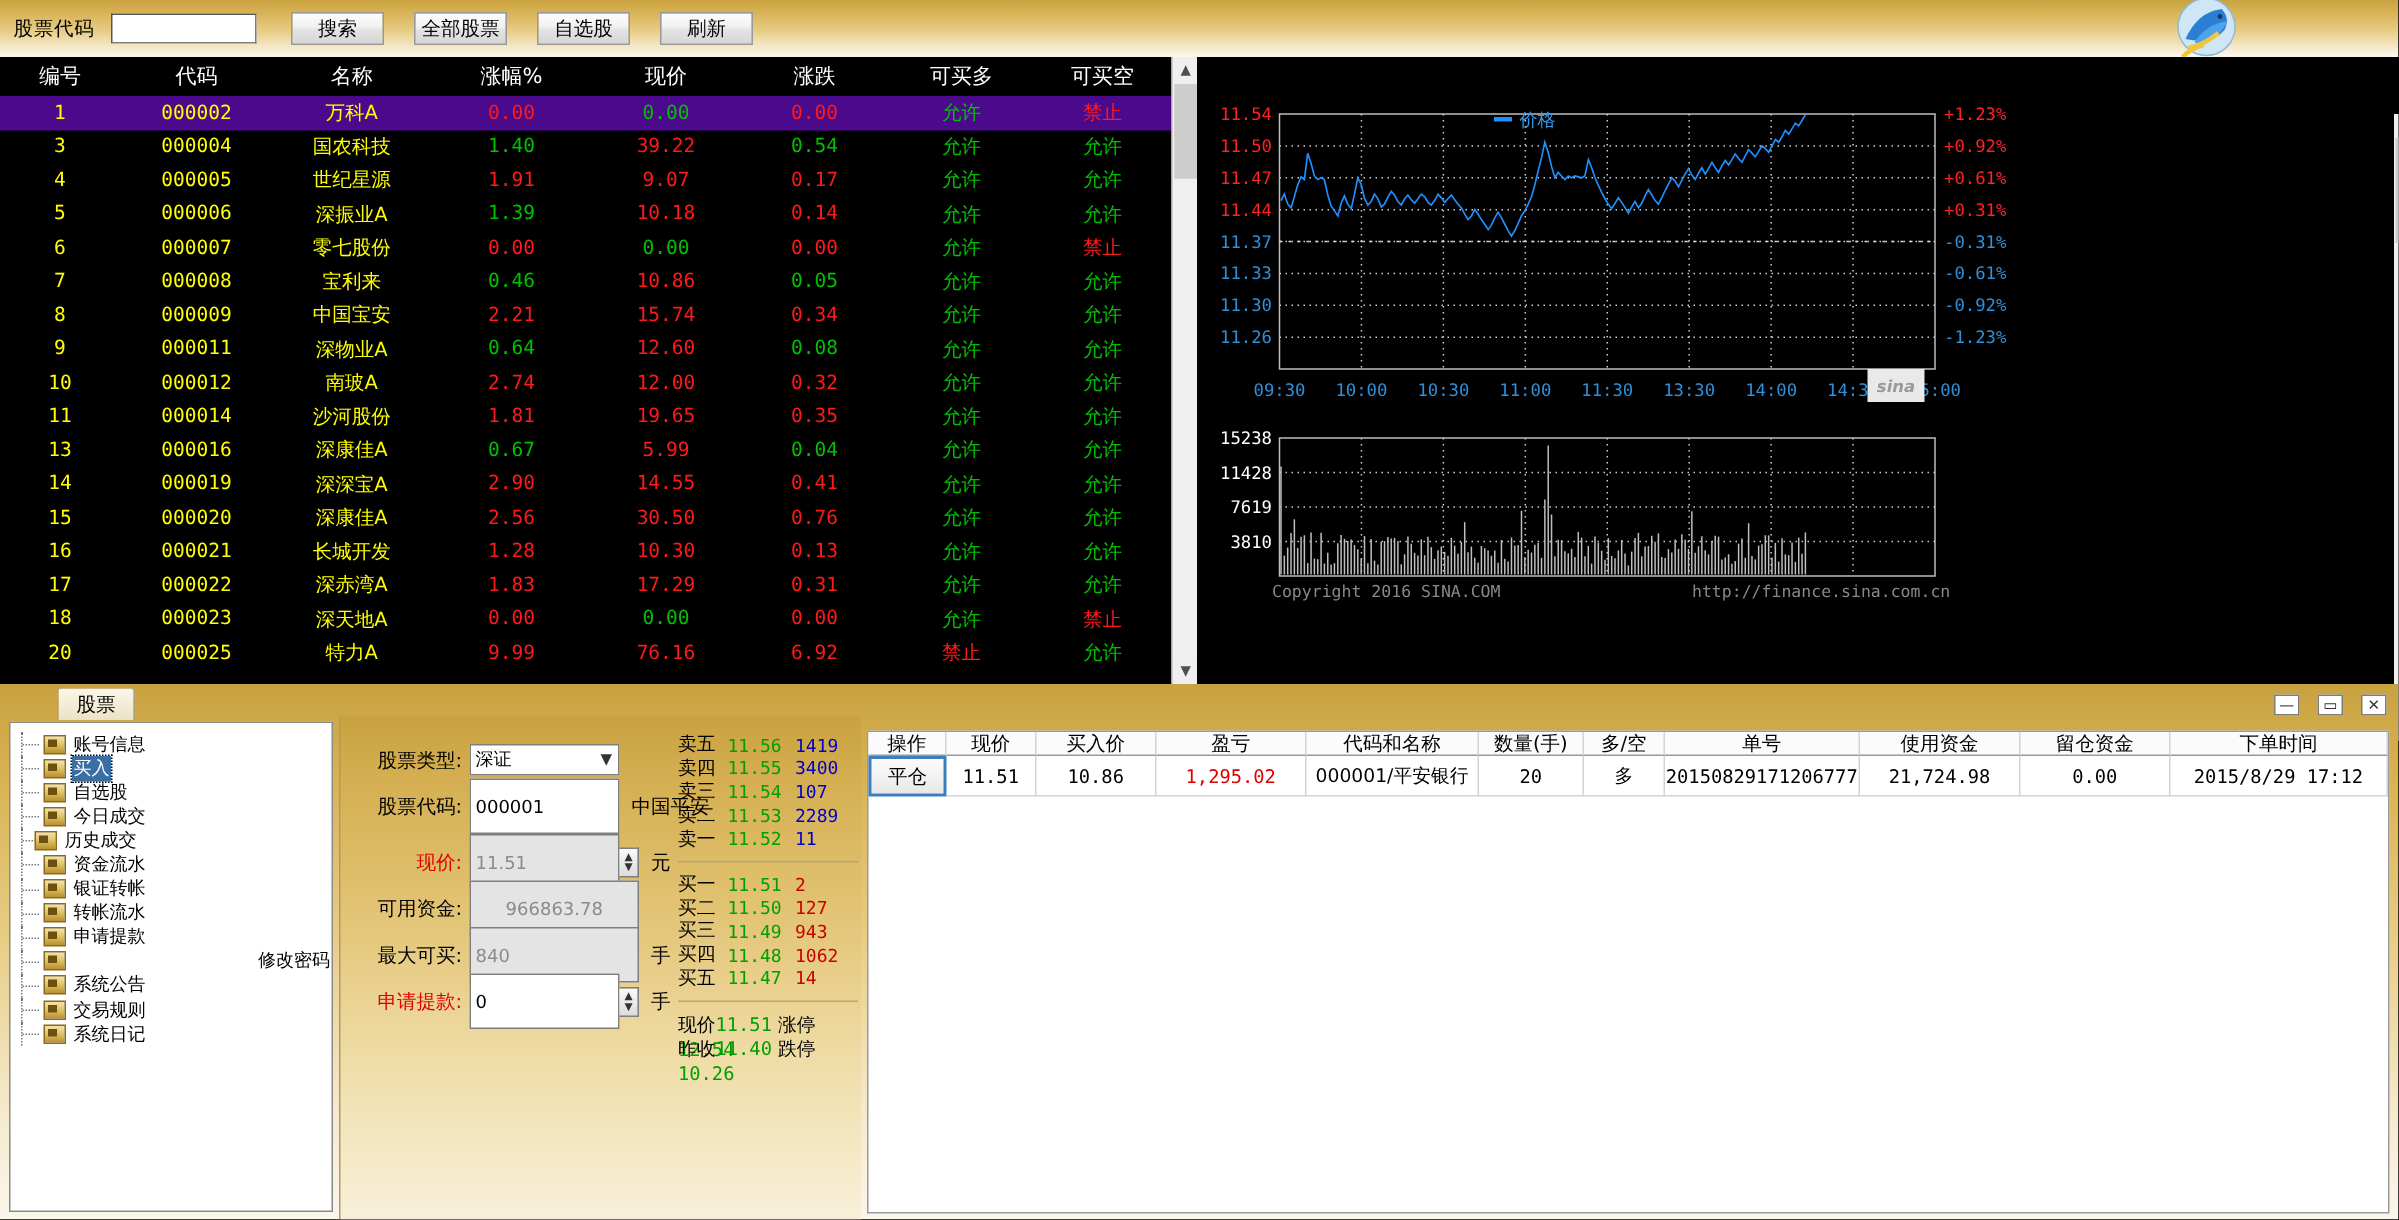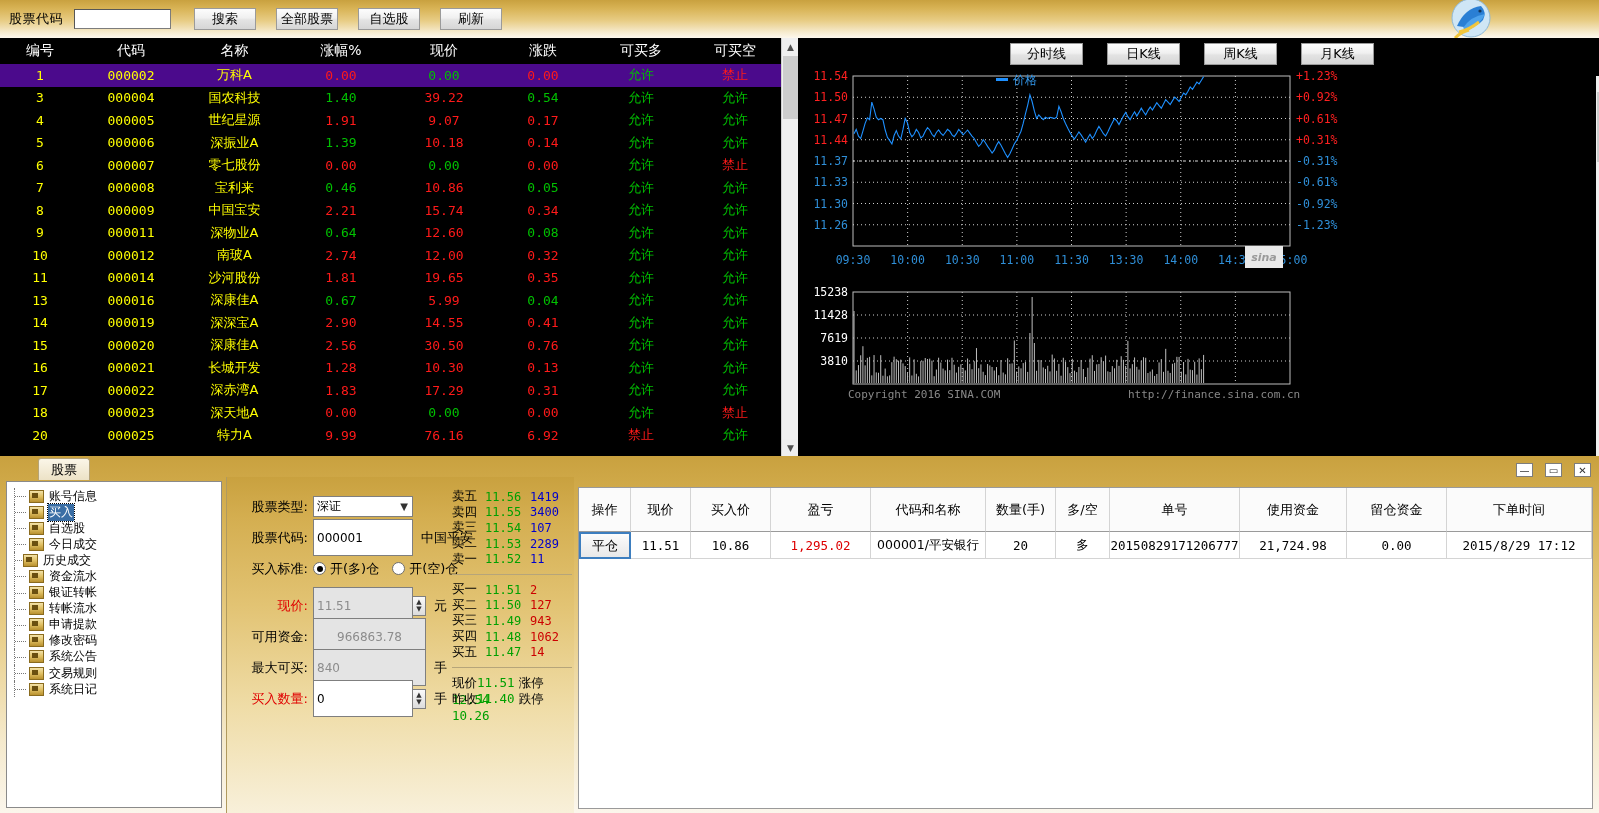--- a/index.html
+++ b/index.html
@@ -222,21 +222,21 @@
   .ob-vol.red { color:#cc0000; }
   .ob-sep { height:1px; background:#b6a57a; margin:7px 2px 7px 0; }
   .ob-stat { font-size:12.5px; color:#000; height:16px; }
   .ob-stat .g { color:#00a000; font-family:"DejaVu Sans Mono","Liberation Mono",monospace;}
 
   
   .postable {
     position:absolute; left:578px; top:487px; width:1015px; height:322px;
     background:#fff; border:1px solid #9a9a9a;
   }
-  .pt-head { display:flex; height:44px; background:#fbfbfb; }
+  .pt-head { display:flex; height:16px; background:#fbfbfb; }
   .pt-head div {
     display:flex;align-items:center;justify-content:center;
     font-size:13px; color:#000; border-right:1px solid #d4d4d4;
     border-bottom:1px solid #9a9a9a;
   }
   .pt-row { display:flex; height:27px; }
   .pt-row div {
     display:flex;align-items:center;justify-content:center;
     font-size:12.5px; color:#000; border-right:1px solid #d4d4d4;
     border-bottom:1px solid #d4d4d4;
@@ -466,26 +466,20 @@
     <div class="thumb"></div>
     <div class="arrow bot">▼</div>
   </div>
 
   <div class="chartpanel">
     <div class="chart-left-scroll">
       <div class="arw">▲</div>
       <div class="th"></div>
     </div>
 
-    <div class="chart-btns">
-      <button class="btn3d">分时线</button>
-      <button class="btn3d">日K线</button>
-      <button class="btn3d">周K线</button>
-      <button class="btn3d">月K线</button>
-    </div>
 
     <div class="chart-inner">
       <div class="legend">
         <span class="swatch"></span><span>价格</span>
       </div>
       <svg id="chart-svg" width="801" height="330" viewBox="0 0 801 330">
           <rect x="55" y="8" width="437" height="170" fill="none" stroke="#bdbdbd" stroke-width="1"></rect>
           <text x="50" y="12" fill="#ff2020" font-size="11.5" font-family="DejaVu Sans Mono, Liberation Mono, monospace" text-anchor="end">11.54</text>
           <text x="498" y="12" fill="#ff2020" font-size="11.5" font-family="DejaVu Sans Mono, Liberation Mono, monospace">+1.23%</text>
           <line x1="55" y1="29.25" x2="492" y2="29.25" stroke="#cfcfcf" stroke-width="1" stroke-dasharray="1 3"></line>
@@ -766,21 +760,21 @@
             <span class="tdash"></span>
             <span class="tico"></span>
             <span class="tlabel">转帐流水</span>
           </div>
           <div class="tnode" style="height: 16.1px;">
             <span class="tdots"></span>
             <span class="tdash"></span>
             <span class="tico"></span>
             <span class="tlabel">申请提款</span>
           </div>
-          <div class="tnode" style="height: 16.1px;">
+          <div class="tnode" style="height: 16.1px; justify-content: space-between;">
             <span class="tdots"></span>
             <span class="tdash"></span>
             <span class="tico"></span>
             <span class="tlabel">修改密码</span>
           </div>
           <div class="tnode" style="height: 16.1px;">
             <span class="tdots"></span>
             <span class="tdash"></span>
             <span class="tico"></span>
             <span class="tlabel">系统公告</span>
@@ -810,33 +804,20 @@
           <span class="chev">▼</span>
         </div>
       </div>
 
       <div class="frow">
         <span class="flabel">股票代码:</span>
         <input class="finput" type="text" value="000001" style="">
         <span class="funit">中国平安</span>
       </div>
 
-      <div class="frow">
-        <span class="flabel">买入标准:</span>
-        <div class="radiogrp">
-          <label class="radio">
-            <span class="rdot on"></span>
-            <span>开(多)仓</span>
-          </label>
-          <label class="radio">
-            <span class="rdot"></span>
-            <span>开(空)仓</span>
-          </label>
-        </div>
-      </div>
 
       <div class="frow" style="margin-top:6px;">
         <span class="flabel red">现价:</span>
         <input class="finput dis" type="text" readonly="" value="11.51" style="">
         <div class="spin">
             <span>▲</span>
             <span>▼</span>
           </div>
         <span class="funit">元</span>
       </div>
@@ -846,21 +827,21 @@
         <input class="finput dis" style="width: 113px; text-align: center;" type="text" readonly="" value="966863.78">
       </div>
 
       <div class="frow">
         <span class="flabel">最大可买:</span>
         <input class="finput dis" style="width: 113px;" type="text" readonly="" value="840">
         <span class="funit">手</span>
       </div>
 
       <div class="frow">
-        <span class="flabel red">买入数量:</span>
+        <span class="flabel red">申请提款:</span>
         <input class="finput" type="text" value="0" style="">
         <div class="spin">
             <span>▲</span>
             <span>▼</span>
           </div>
         <span class="funit">手</span>
       </div>
 
     </div>
   </div>

